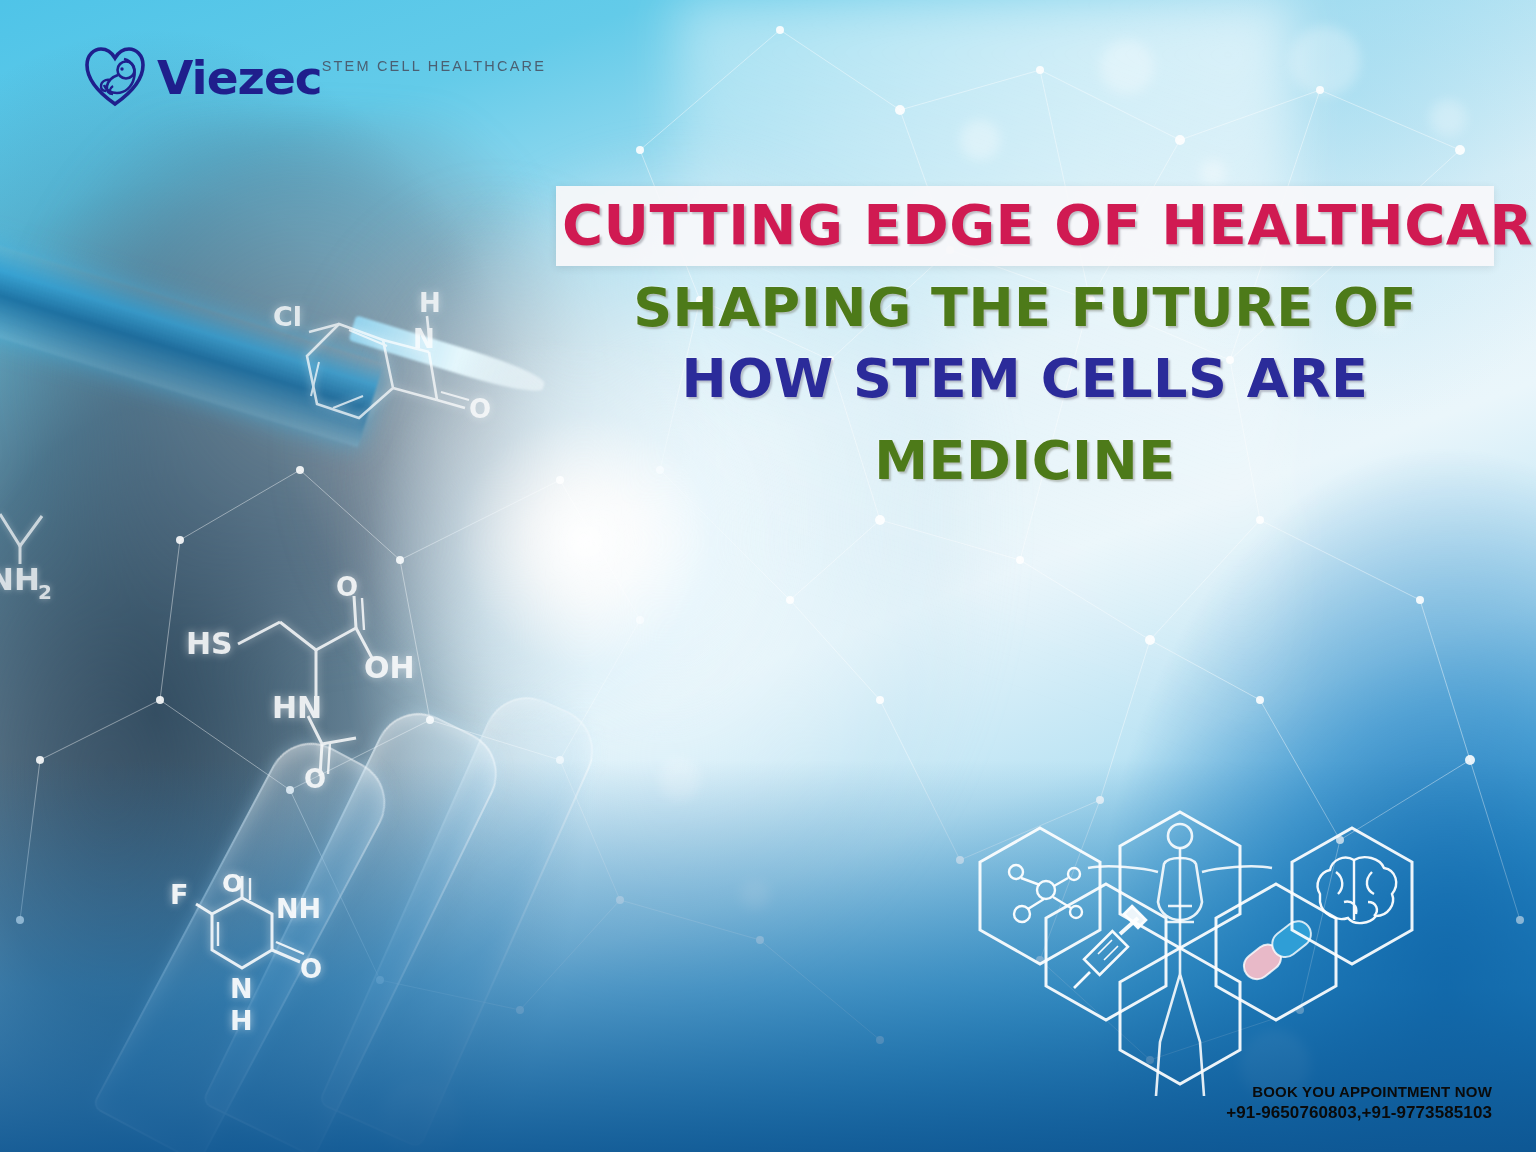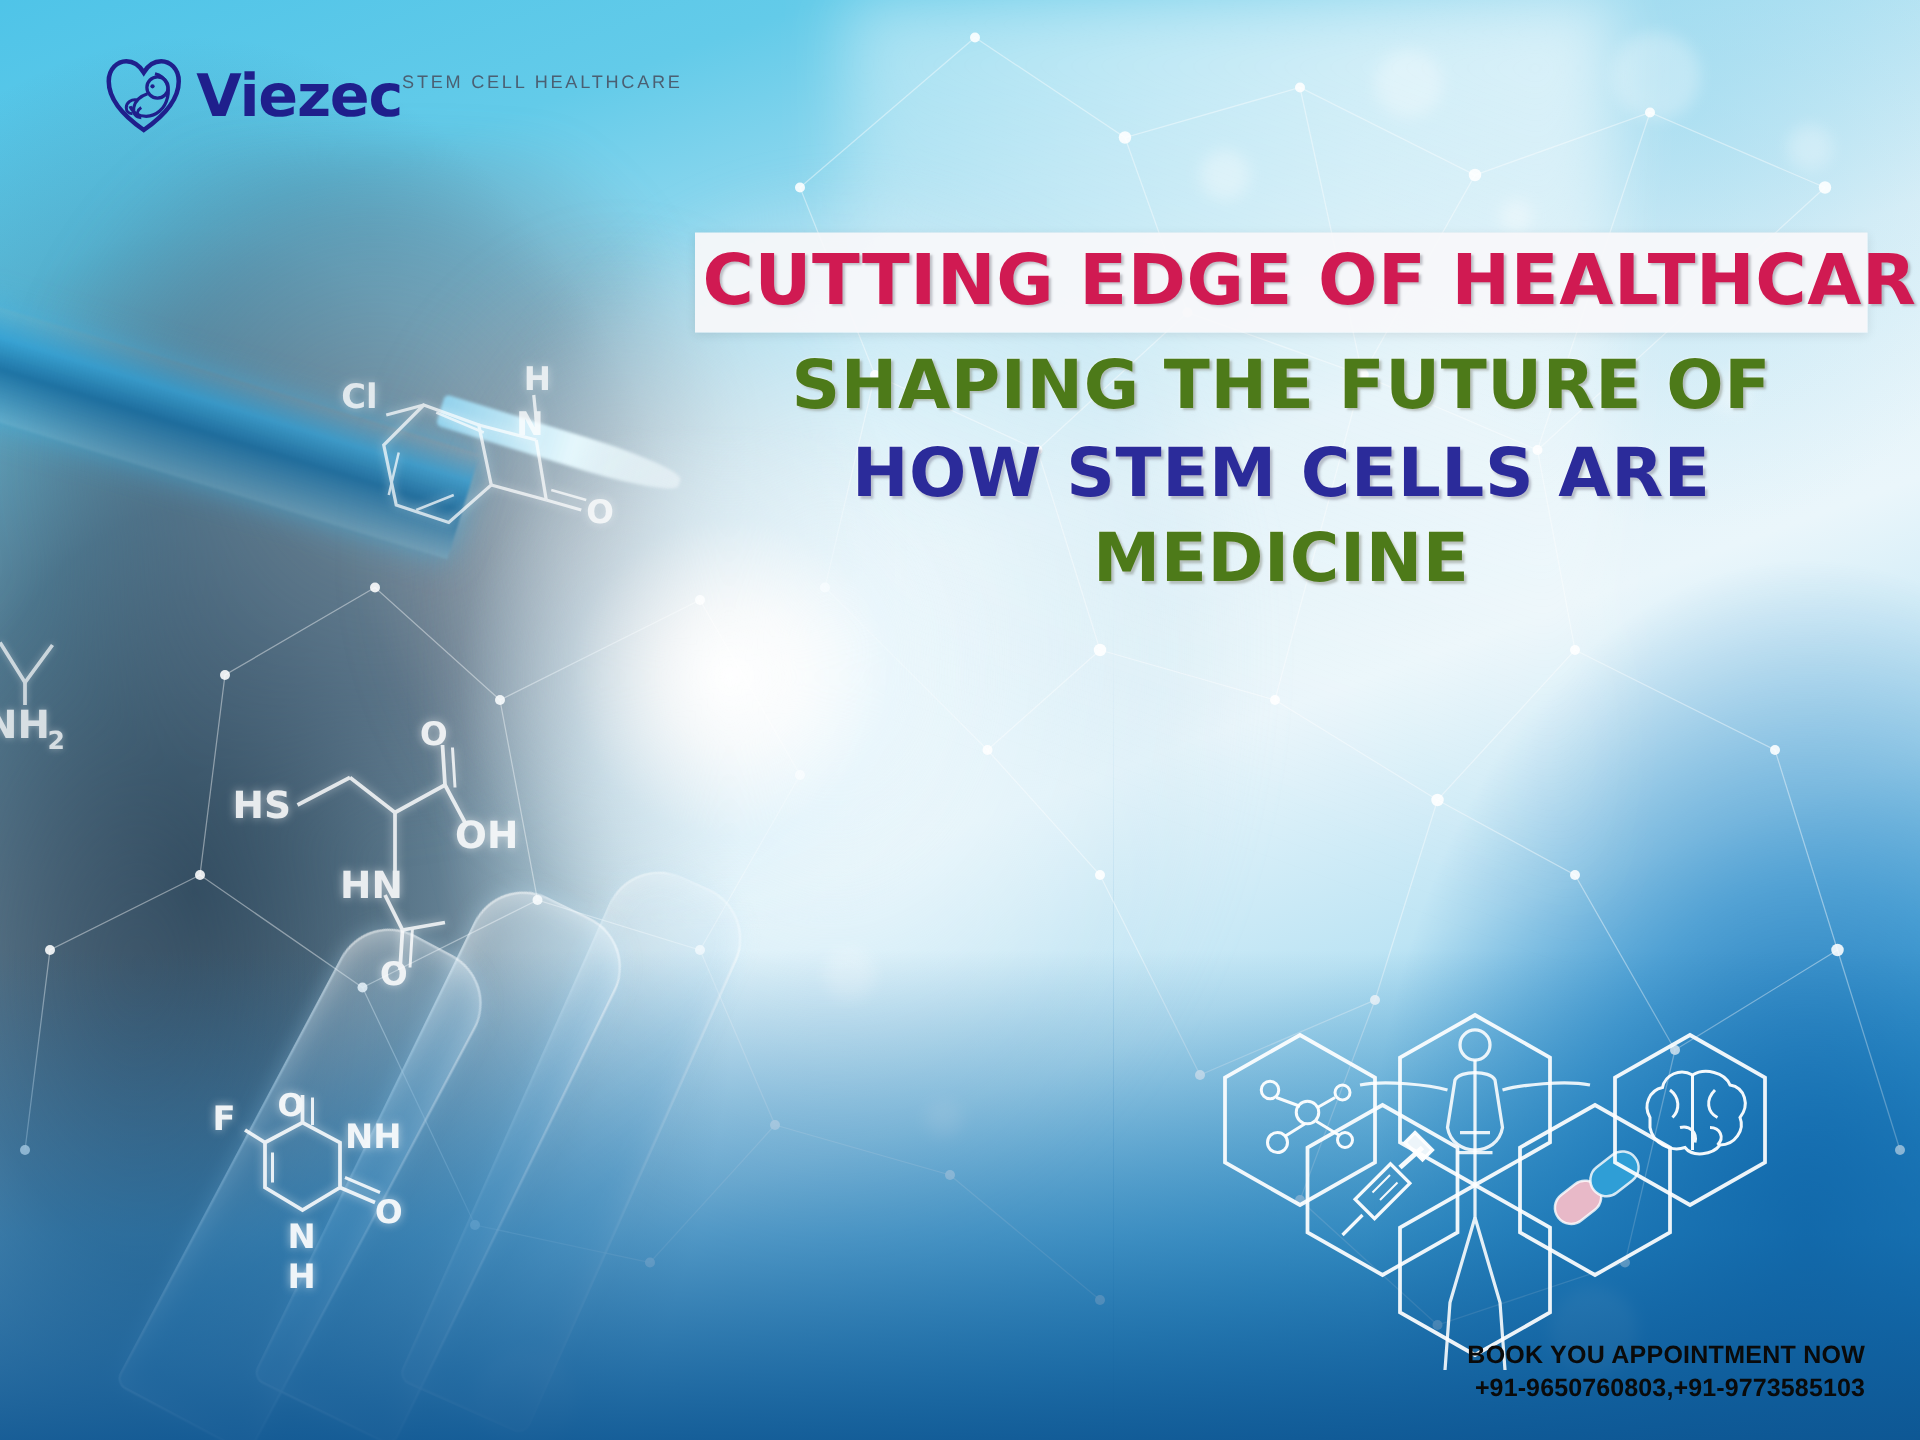--- a/index.html
+++ b/index.html
@@ -121,21 +121,21 @@
     font-weight:bold;
     font-size:54px;
     line-height:1.03;
     letter-spacing:.5px;
     transform:scaleX(1.0);
     white-space:nowrap;
   }
   .tline-1{ color:#d01a52; font-size:56px; text-shadow:2px 2px 2px rgba(120,120,130,.45), 0 0 1px #fff; }
   .tline-2{ color:#2b2b9a; margin-top:16px; text-shadow:2px 2px 2px rgba(110,110,130,.42), 0 0 2px rgba(255,255,255,.9); }
   .tline-3{ color:#4d7a19; margin-top:14px; text-shadow:2px 2px 2px rgba(110,115,100,.42), 0 0 2px rgba(255,255,255,.9); }
-  .tline-4{ color:#4d7a19; margin-top:12px; text-shadow:2px 2px 2px rgba(110,115,100,.42), 0 0 2px rgba(255,255,255,.9); }
+  .tline-4{ color:#4d7a19; margin-top:26px; text-shadow:2px 2px 2px rgba(110,115,100,.42), 0 0 2px rgba(255,255,255,.9); }
 
   
   .chem{ position:absolute; color:#ffffff; font-family:"DejaVu Sans", sans-serif; }
   .chem svg{ display:block; overflow:visible; }
   .chem text{ fill:#ffffff; font-family:"DejaVu Sans", sans-serif; font-weight:bold; }
 
   .chem-nh2{ left:-14px; top:506px; opacity:.78; filter:drop-shadow(0 0 3px rgba(255,255,255,.5)); }
   .chem-cl{ left:251px; top:296px; opacity:.80; filter:drop-shadow(0 0 4px rgba(255,255,255,.55)); }
   .chem-hs{ left:176px; top:588px; opacity:.88; filter:drop-shadow(0 0 4px rgba(255,255,255,.6)); }
   .chem-f{ left:160px; top:874px; opacity:.92; filter:drop-shadow(0 0 4px rgba(255,255,255,.6)); }
@@ -143,22 +143,22 @@
   
   .hexcluster{ position:absolute; left:968px; top:806px; width:470px; height:300px; }
   .hexcluster svg{ display:block; }
 
   
   .cta{
     position:absolute; right:44px; bottom:28px; text-align:right;
     color:#0a0a0a; font-family:"Liberation Sans", sans-serif; font-weight:bold;
     line-height:1.32;
   }
-  .cta-line1{ font-size:20px; letter-spacing:.2px; }
-  .cta-line2{ font-size:20px; letter-spacing:.1px; }
+  .cta-line1{ font-size:15px; letter-spacing:.2px; }
+  .cta-line2{ font-size:17px; letter-spacing:.1px; }
 
   .bokeh{ position:absolute; border-radius:50%; background:rgba(255,255,255,.55); filter:blur(6px); }
 </style>
 </head>
 <body>
 
 <div class="poster">
 
   <div class="bg-base"></div>
   <div class="bg-rightblue"></div>

